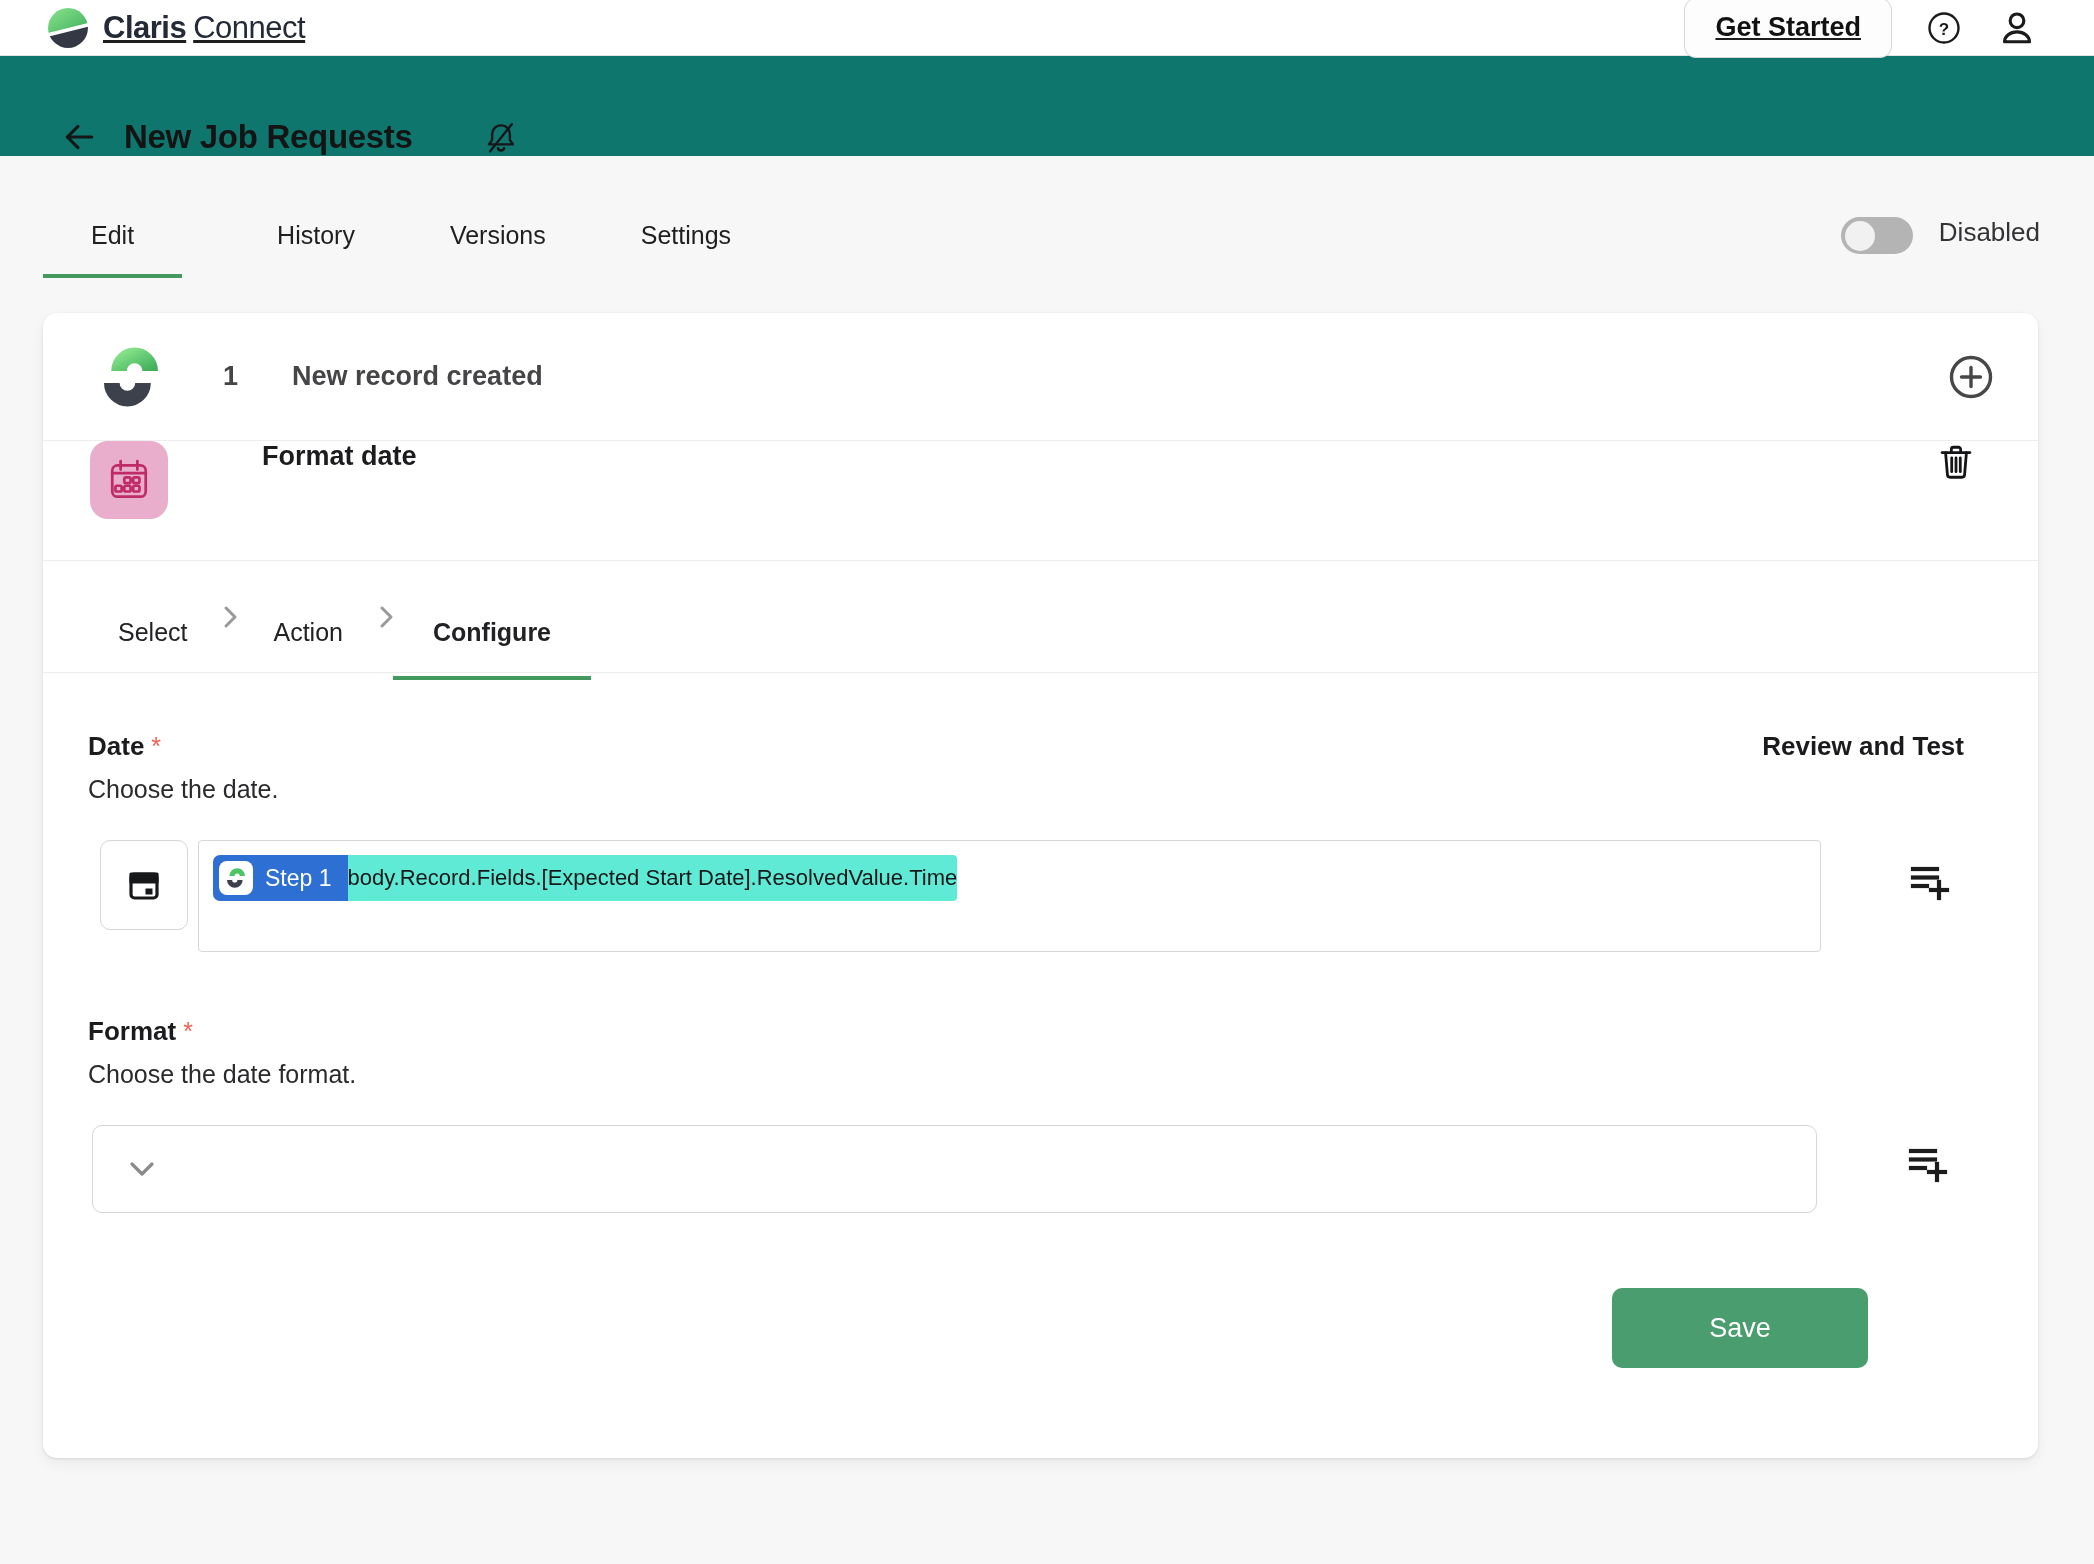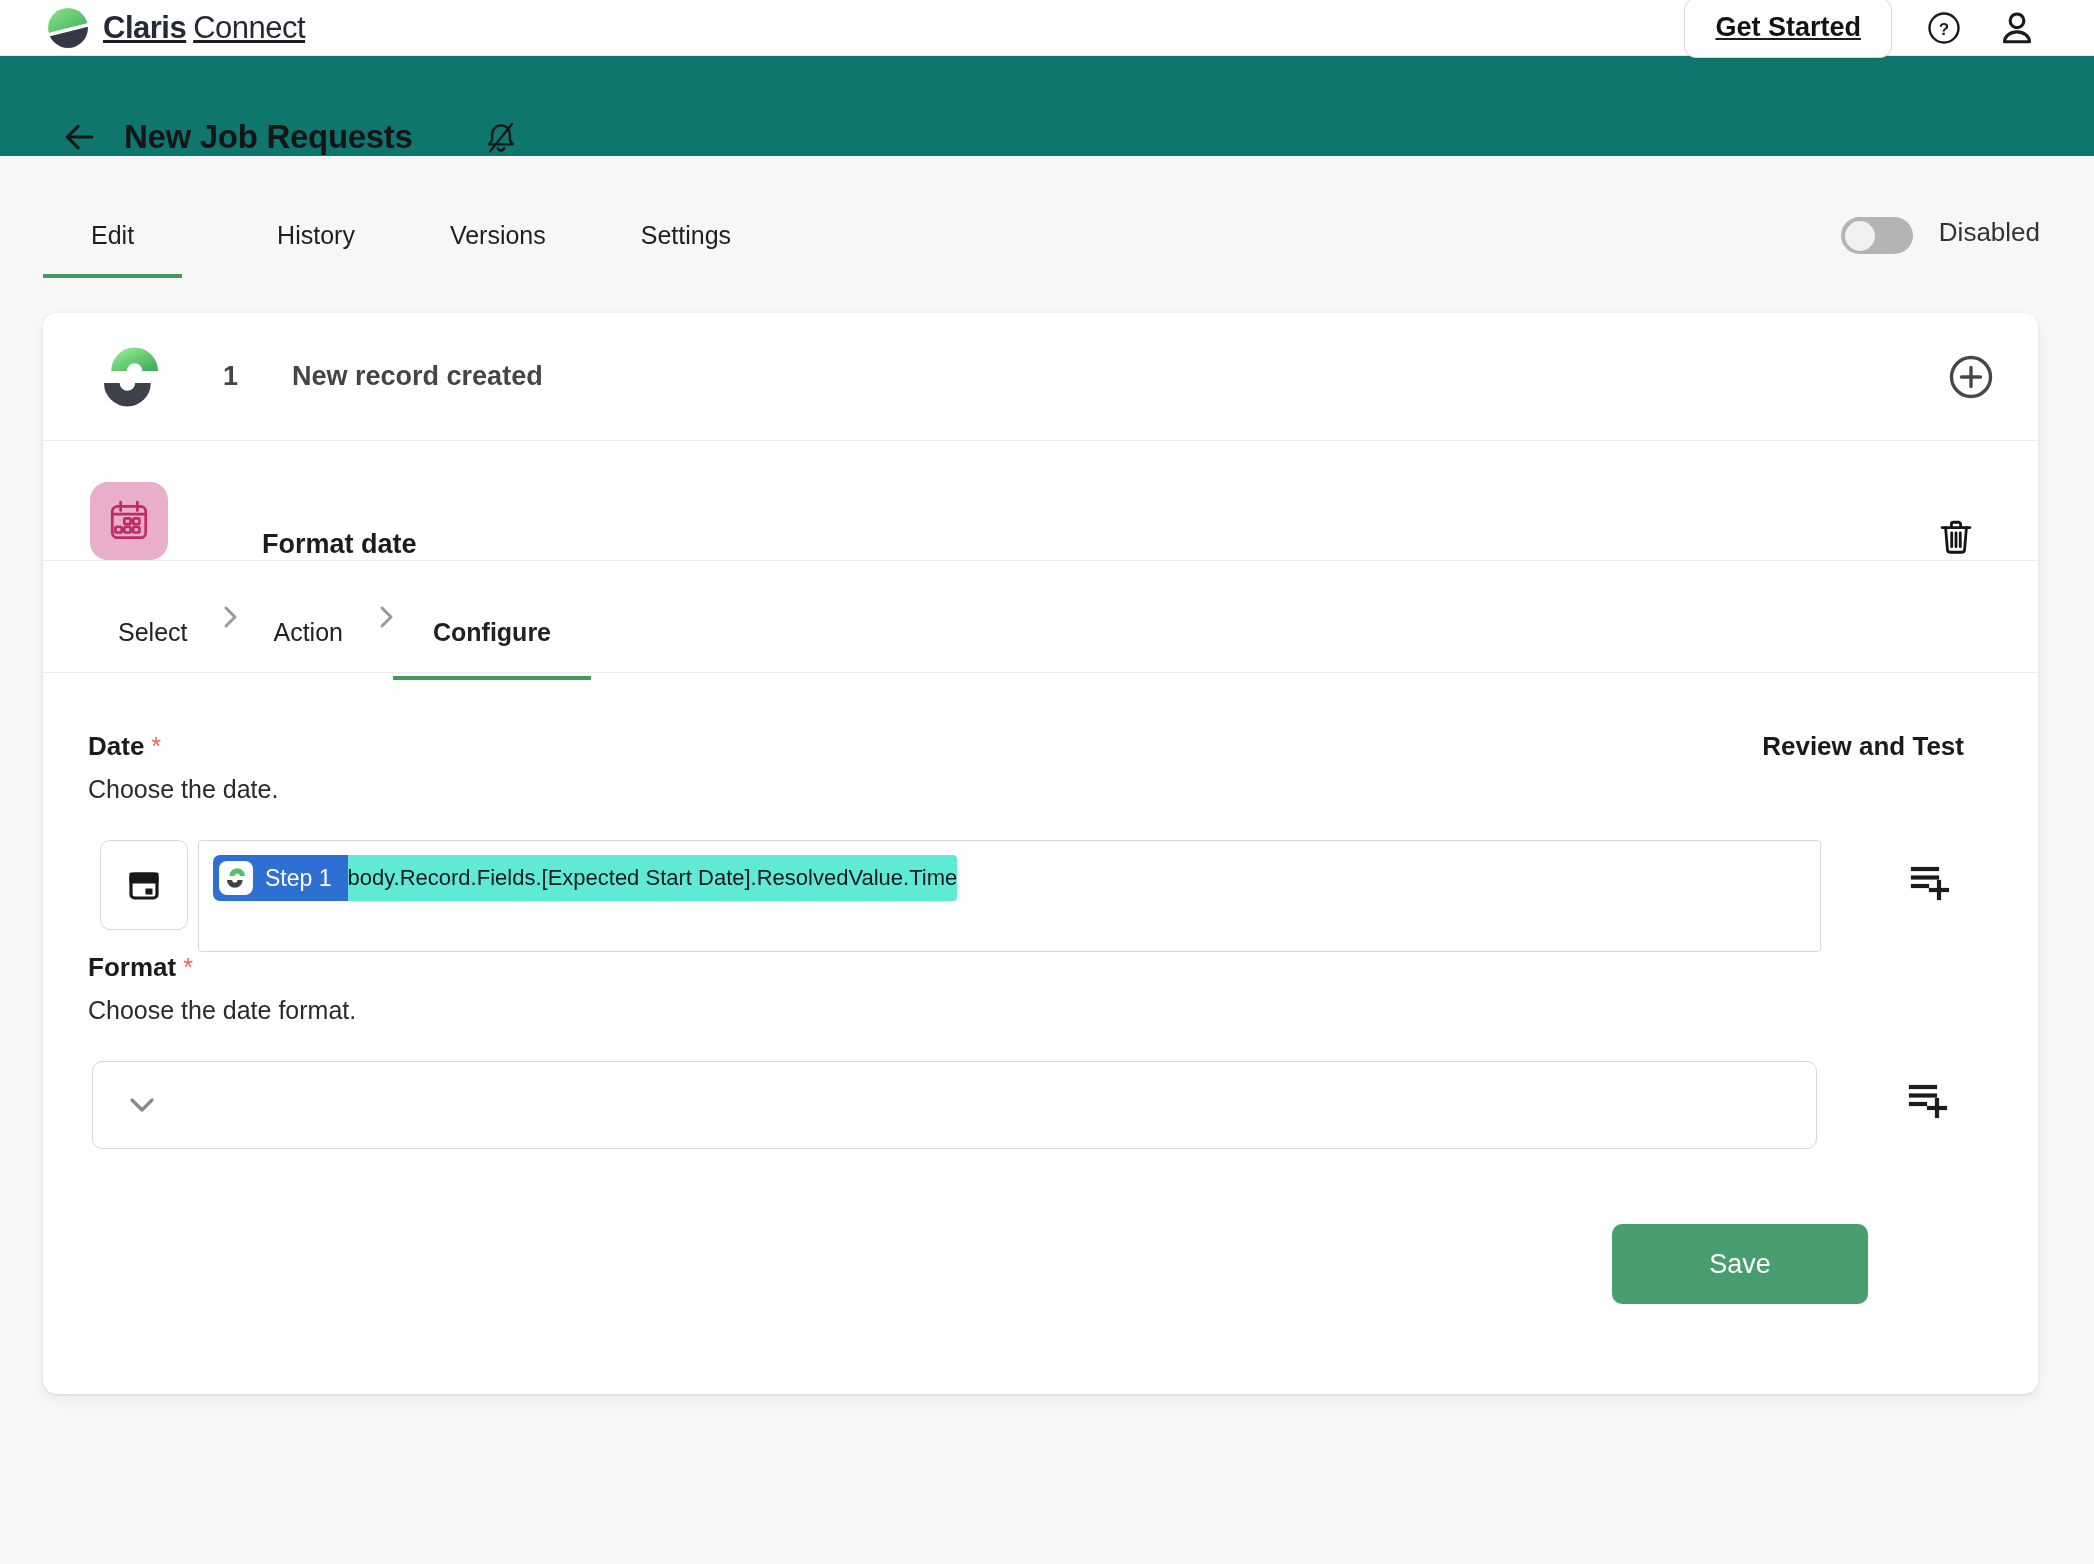--- a/index.html
+++ b/index.html
@@ -66,21 +66,21 @@
   }
   .row-trigger {
     height: 128px; display: flex; align-items: center; padding: 0 44px 0 52px;
     border-bottom: 1px solid #ededed;
   }
   .stepnum { margin-left: 56px; font-size: 27px; font-weight: 600; color: #454548; }
   .steptitle { margin-left: 54px; font-size: 27px; font-weight: 600; color: #454548; }
   .plus-btn { margin-left: auto; }
 
   .row-action {
-    height: 120px; display: flex; align-items: flex-end; padding: 0 62px 0 47px;
+    height: 120px; display: flex; align-items: flex-start; padding: 0 62px 0 47px;
     border-bottom: 1px solid #ededed;
   }
   .pink-tile {
     width: 78px; height: 78px; border-radius: 18px; background: #e9aecb;
     display: flex; align-items: center; justify-content: center; cursor: pointer;
   }
   .action-title { margin-left: 94px; font-size: 27px; font-weight: 700; color: #1c1c1e; }
   .trash-btn { margin-left: auto; }
 
   .row-wizard {
@@ -128,21 +128,21 @@
     width: 34px; height: 34px; background: #ffffff; border-radius: 8px;
     display: flex; align-items: center; justify-content: center;
   }
   .token-path {
     background: #5eead4; border-radius: 0 4px 4px 0; color: #17181b;
     display: flex; align-items: center; padding: 0 0; font-size: 22px; white-space: nowrap;
   }
   .playlist-btn { margin-left: 86px; margin-top: 18px; }
   .playlist-btn.second { margin-left: 88px; margin-top: 15px; }
 
-  .format-block { }
+  .format-block { margin-top: 64px; }
   .select-row { margin-top: 36px; display: flex; align-items: flex-start; }
   .select {
     margin-left: 4px; width: 1725px; height: 88px; background: #fff;
     border: 1.5px solid #d6d6d6; border-radius: 10px;
     display: flex; align-items: center; padding: 0 34px; font-size: 26px; color: #1b1b1e;
     cursor: pointer;
   }
   .select-value { flex: 1; }
 
   .save-row { display: flex; justify-content: flex-end; padding: 75px 170px 90px 0; }

